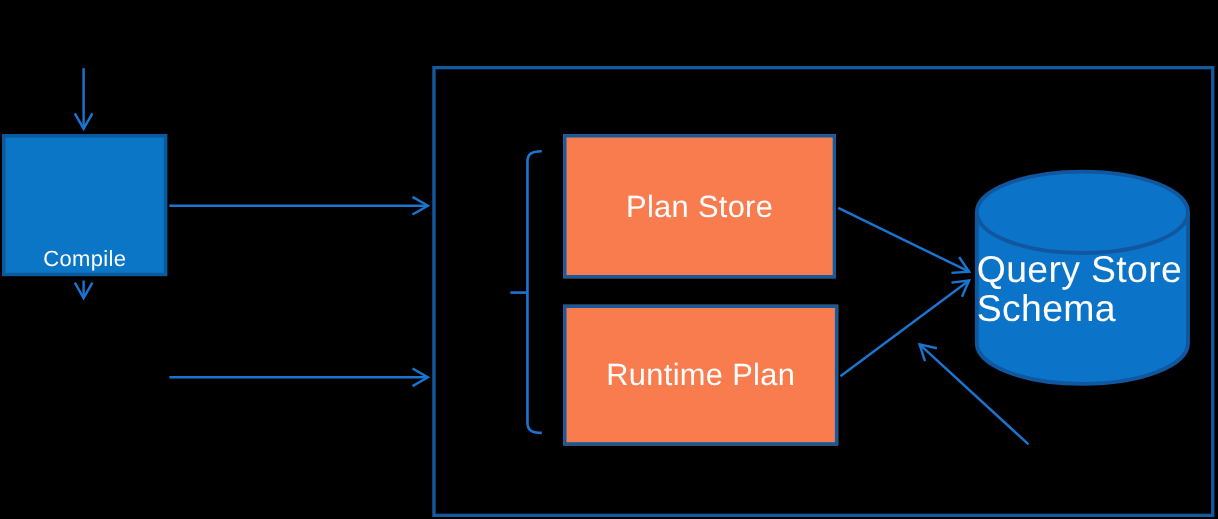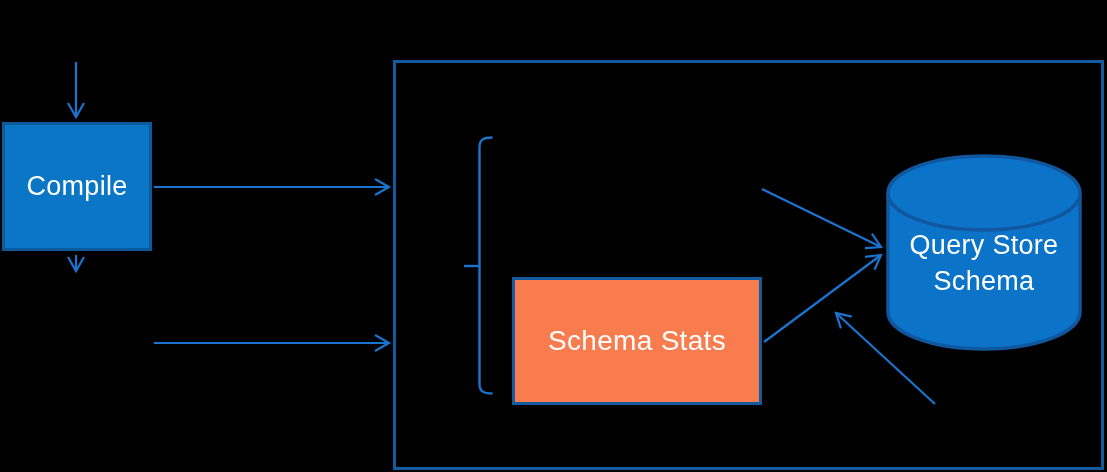--- a/index.html
+++ b/index.html
@@ -26,39 +26,40 @@
     position:absolute;
     display:flex;align-items:center;justify-content:center;
     color:var(--text);
     font-weight:300;
     letter-spacing:0.3px;
     box-sizing:content-box;
   }
   .node.blue{
     background:var(--node-blue-fill);
     border:3px solid var(--node-blue-border);
-    font-size:27px;
+    font-size:20px;
+    align-items:flex-end;
   }
   .node.orange{
     background:var(--node-orange-fill);
     border:3px solid var(--dark-border);
     font-size:28px;
   }
   .bigrect{
     position:absolute;
     left:393px;top:60px;width:705px;height:404px;
     border:3px solid var(--dark-border);
     background:transparent;
   }
   .cyl-label{
     position:absolute;
     left:888px;top:227px;width:192px;
-    text-align:center;
+    text-align:left;
     color:var(--text);
-    font-size:27px;line-height:36px;font-weight:300;
+    font-size:34px;line-height:36px;font-weight:300;
     letter-spacing:0.3px;
   }
   .arrow-line{
     stroke:var(--arrow);
     stroke-width:2.2;
     fill:none;
   }
   .ah-path{
     stroke:var(--arrow);
     stroke-width:2.2;
@@ -110,20 +111,23 @@
       <path class="cyl-body" d="M888,193 L888,312 A96,37 0 0 0 1080,312 L1080,193"></path>
       <ellipse class="cyl-top" cx="984" cy="193" rx="96" ry="37"></ellipse>
     </g>
   </svg>
 
   <div class="node blue" style="left:2px;top:122px;width:144px;height:123px">
     <span>Compile</span>
   </div>
 
 
+  <div class="node orange" style="left:512px;top:122px;width:242px;height:125px">
+    <span>Plan Store</span>
+  </div>
 
   <div class="node orange" style="left:512px;top:277px;width:244px;height:122px">
-    <span>Schema Stats</span>
+    <span>Runtime Plan</span>
   </div>
 
   <div class="cyl-label">Query Store Schema</div>
 
 </div>
 
 </body></html>

